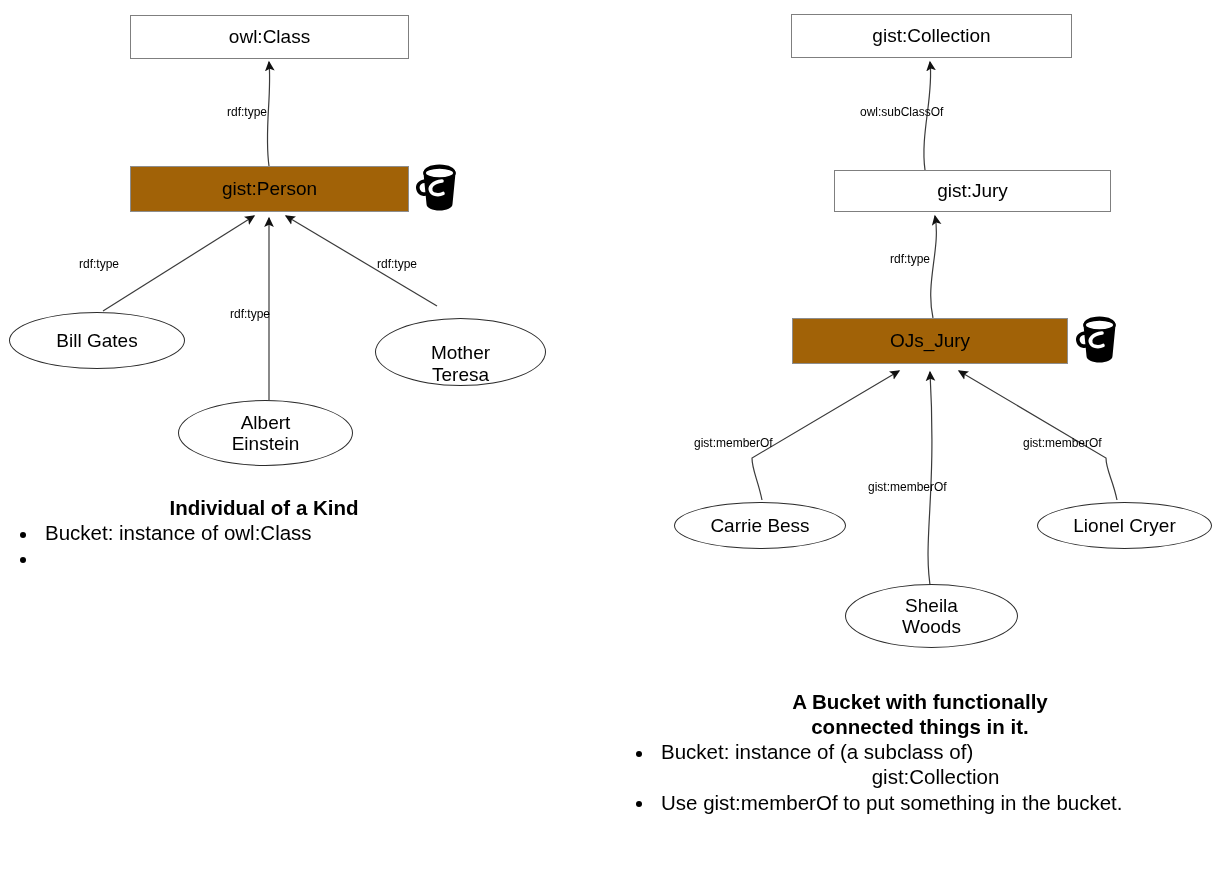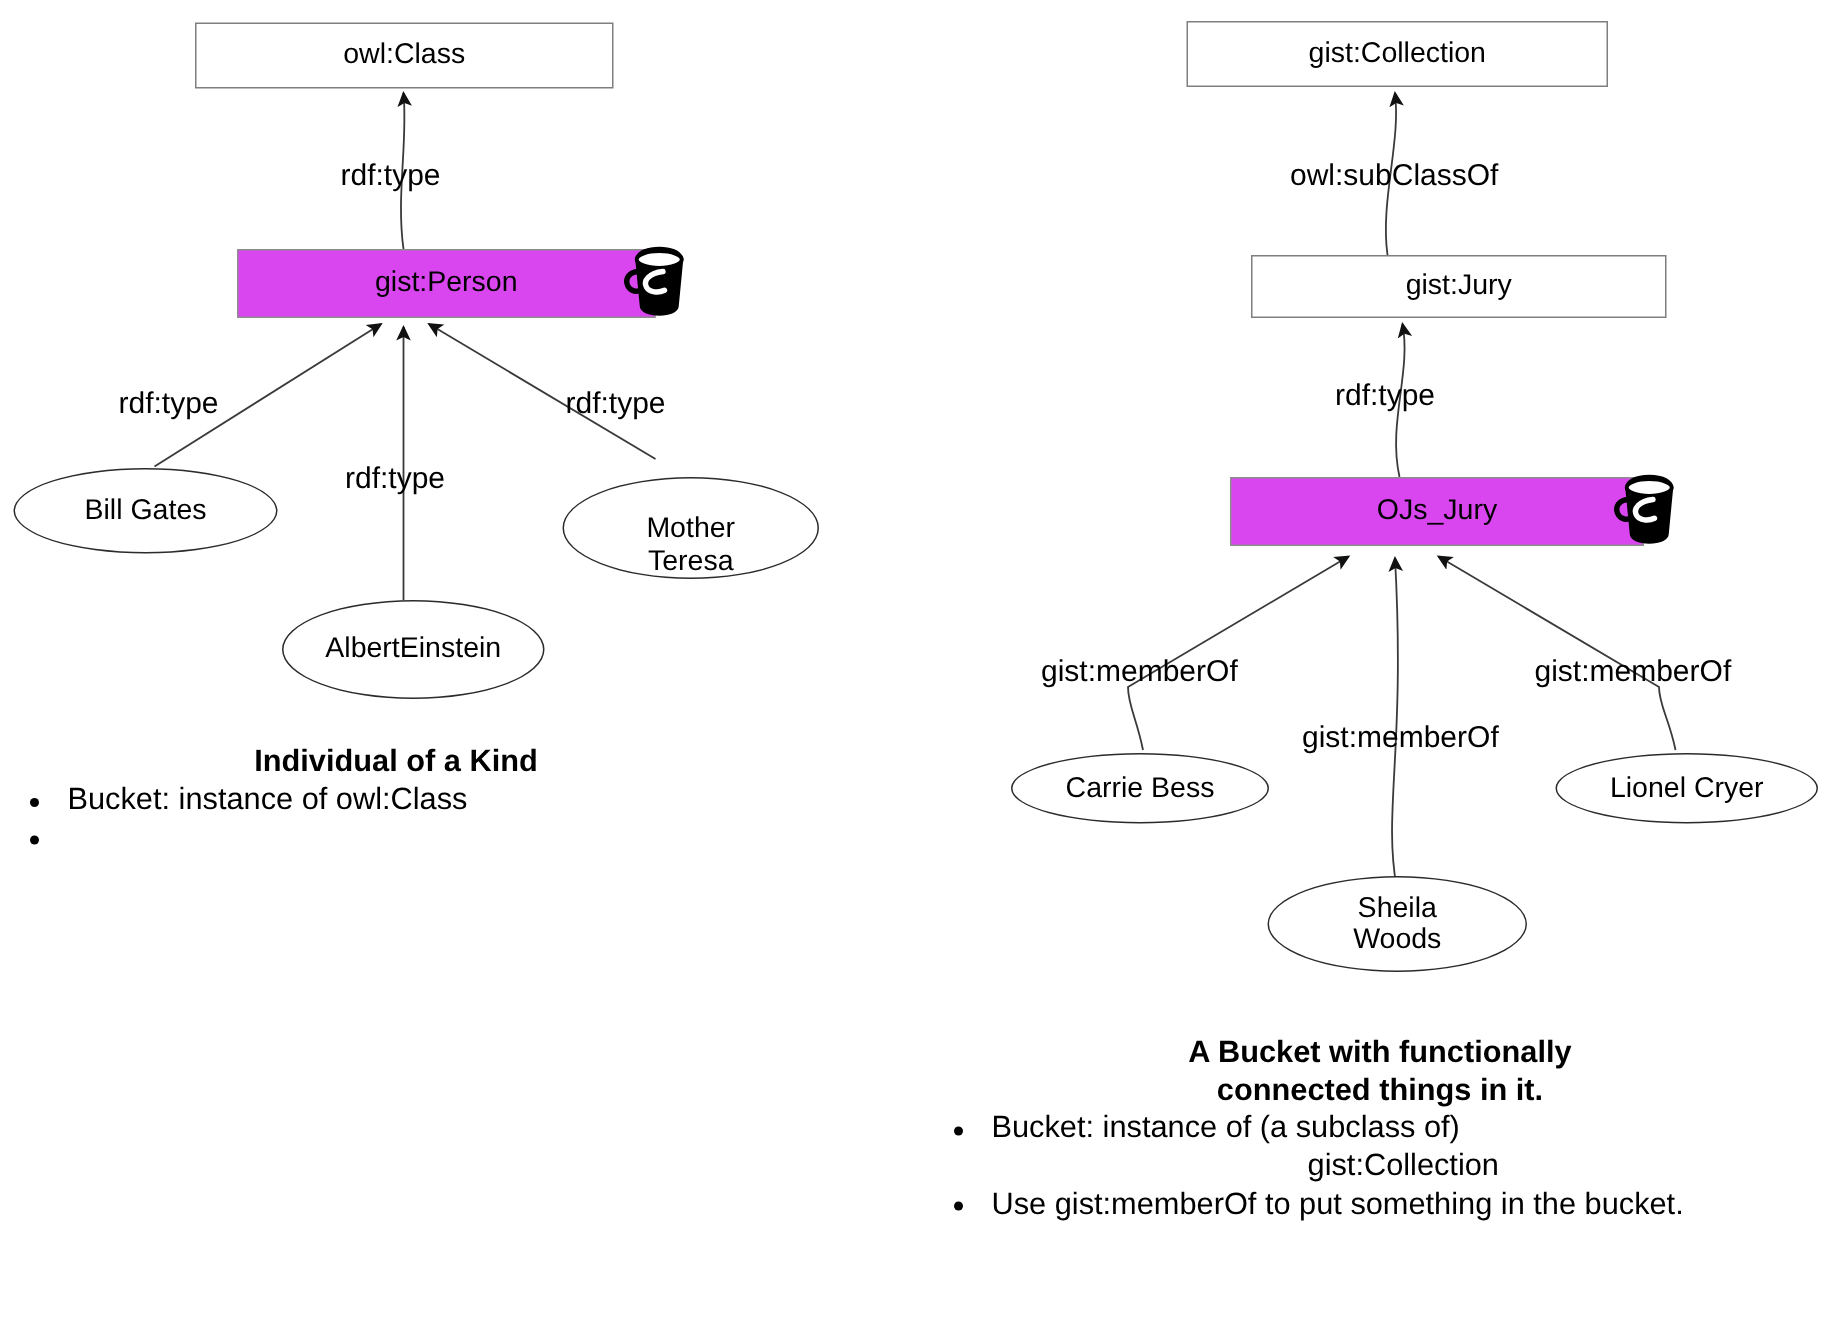--- a/index.html
+++ b/index.html
@@ -36,32 +36,31 @@
     font-size: 19px;
     line-height: 1.12;
     color: #000;
     z-index: 3;
   }
   .box {
     border: 1px solid #7f7f7f;
     background: #ffffff;
   }
   .box.filled {
-    background: #d946ef;
+    background: #a16207;
     border: 1px solid #8d8d8d;
-    margin-left: 28px;
   }
   .ellipse {
     border: 1px solid #2b2b2b;
     background: #ffffff;
     border-radius: 50%;
   }
   .edge-label {
     position: absolute;
-    font-size: 20px;
+    font-size: 12px;
     line-height: 1.1;
     white-space: nowrap;
     color: #000;
     z-index: 4;
     background: transparent;
   }
   .bucket-icon {
     position: absolute;
     z-index: 5;
   }
@@ -145,21 +144,21 @@
       <ellipse cx="23.5" cy="11" rx="15" ry="5.6" fill="#ffffff" stroke="#000000" stroke-width="2.6"></ellipse>
       <path d="M10.5 19 C3 19 0.5 24 2.5 28.5 C4.3 32.5 9 33 12.5 31" fill="none" stroke="#000000" stroke-width="3.6" stroke-linecap="round"></path>
       <path d="M26 19 C17 20 12.5 25 15 29.5 C17 33 23 33.5 27 31.5" fill="none" stroke="#ffffff" stroke-width="3.6" stroke-linecap="round"></path>
     </svg>
   </div>
 
   <div class="node ellipse" style="left:9px; top:312px; width:176px; height:57px;">
     <span>Bill Gates</span>
   </div>
 
-  <div class="node ellipse" style="left:188px; top:400px; width:175px; height:66px; flex-direction:row;">
+  <div class="node ellipse" style="left:178px; top:400px; width:175px; height:66px; flex-direction:column;">
     <span>Albert</span>
     <span>Einstein</span>
   </div>
 
   <div class="node ellipse" style="left:375px; top:318px; width:171px; height:68px; flex-direction:column;justify-content:flex-end;">
     <span>Mother</span>
     <span>Teresa</span>
   </div>
 
   <div class="edge-label" style="left:227px; top:106px;">rdf:type</div>

